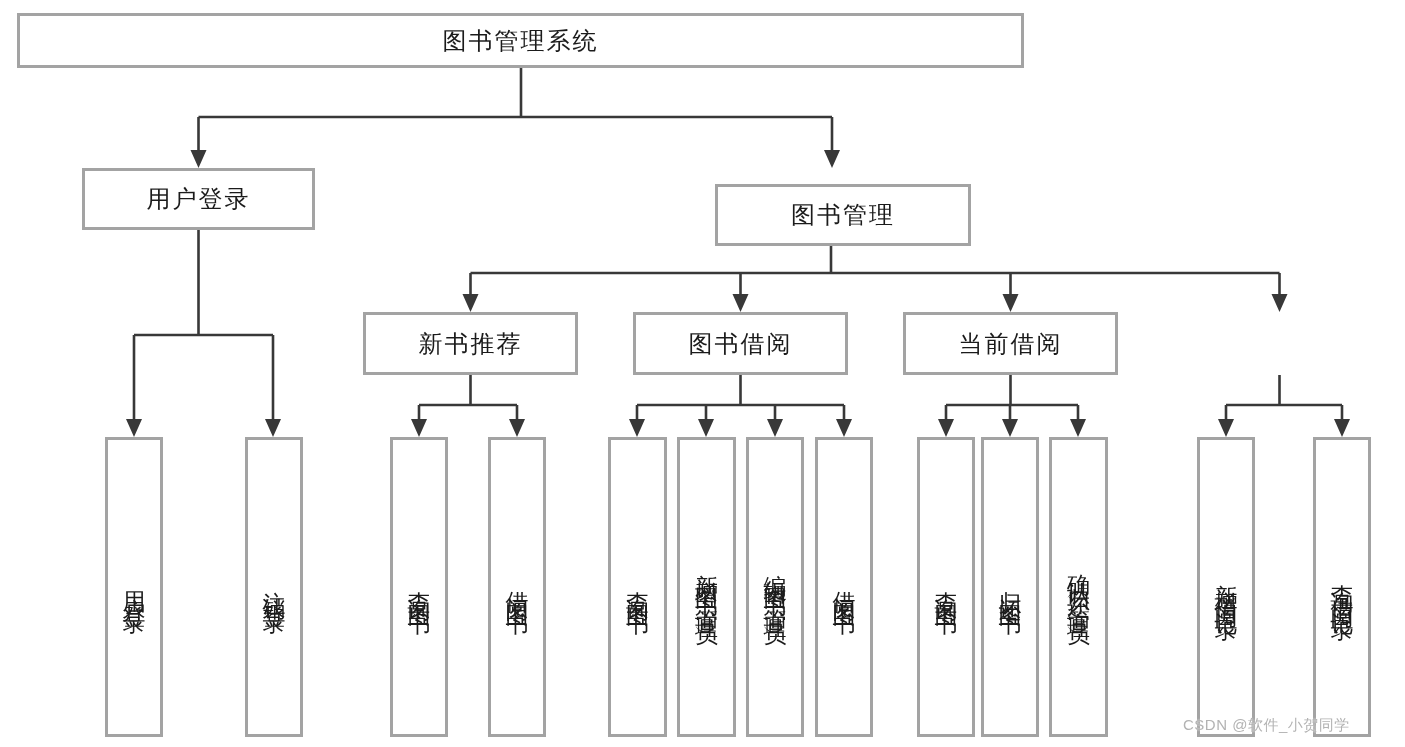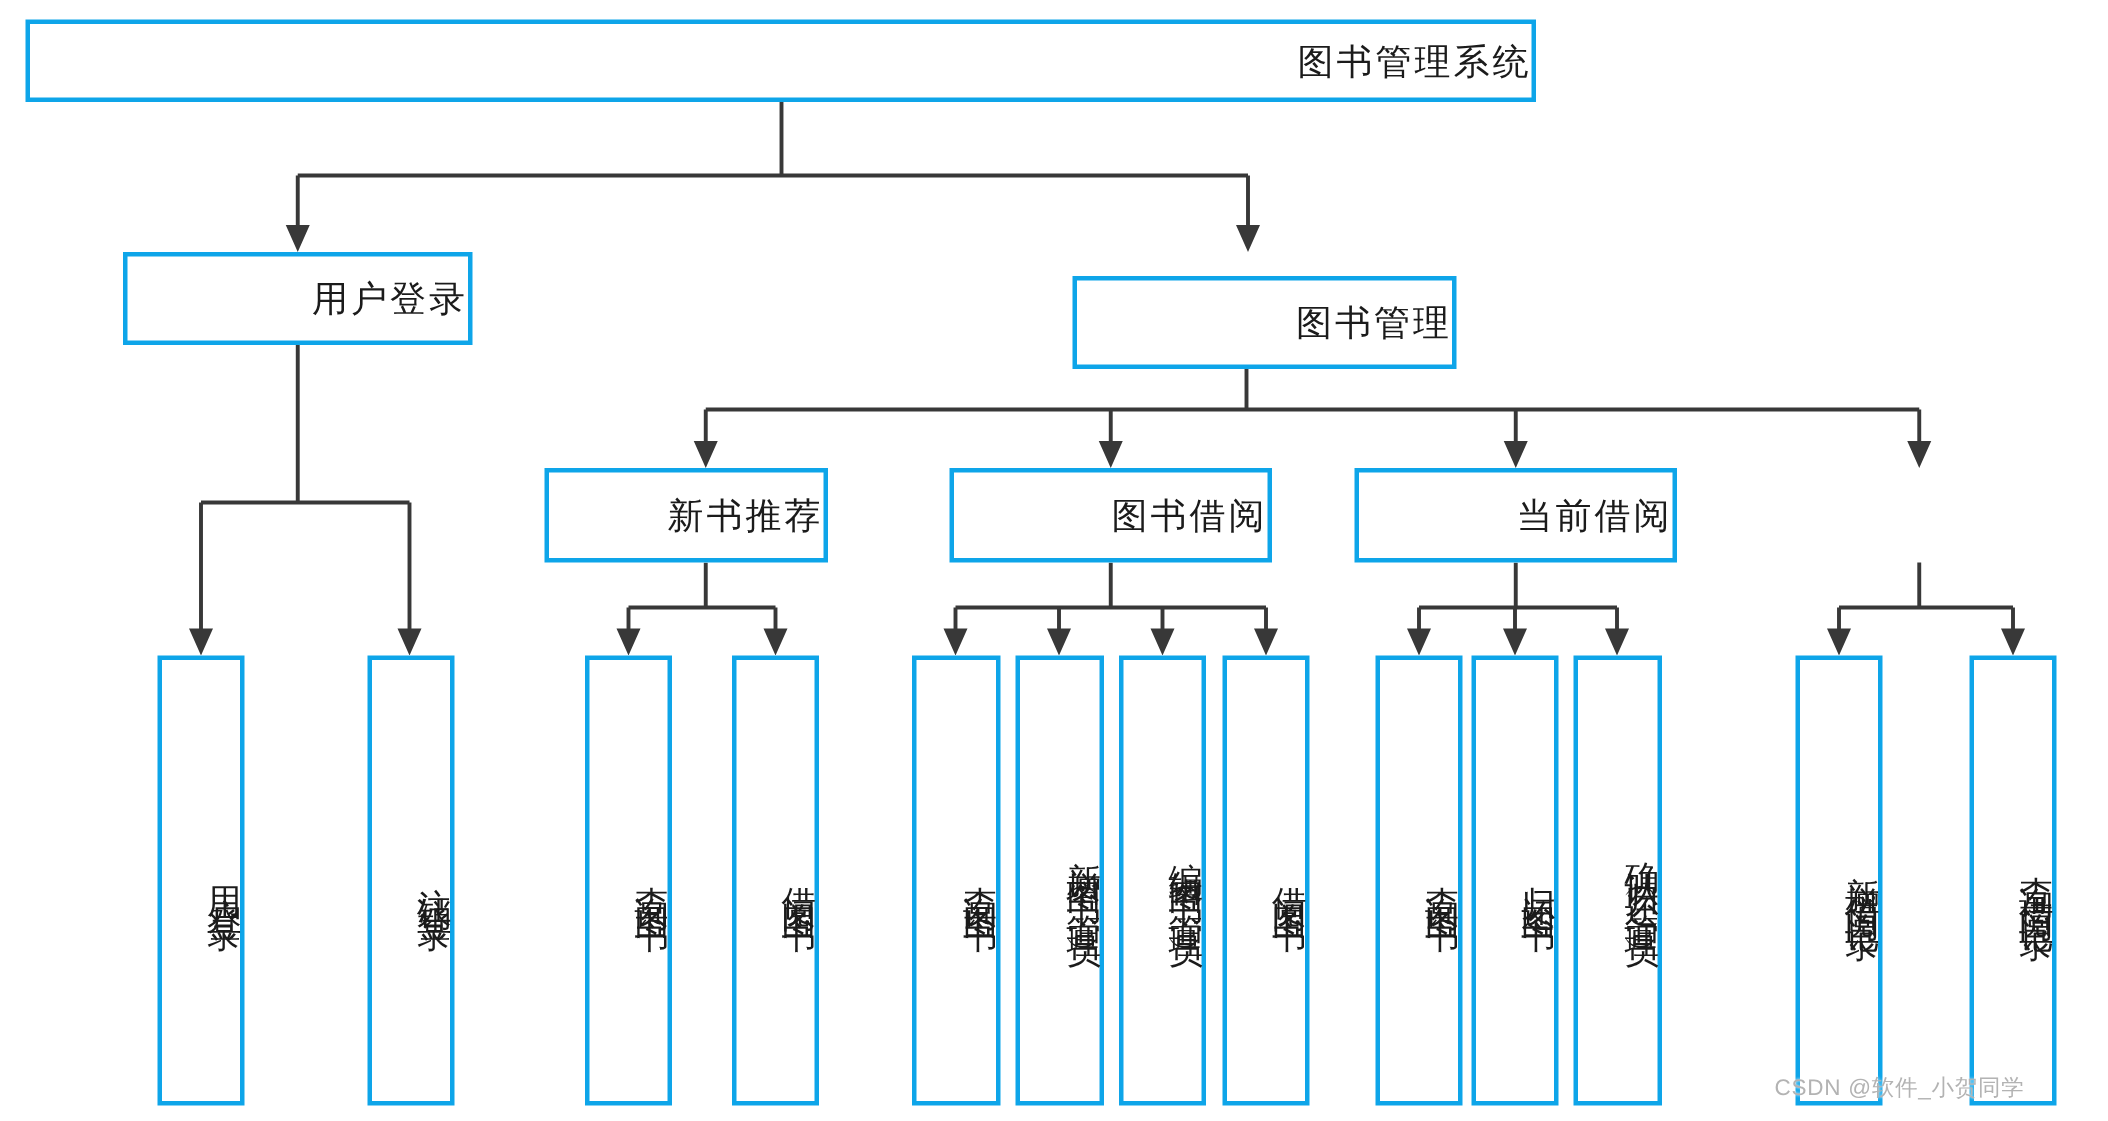--- a/index.html
+++ b/index.html
@@ -3,22 +3,22 @@
 <meta charset="utf-8">
 <style>
   html,body{margin:0;padding:0;background:#ffffff;}
   .canvas{
     position:relative;width:1405px;height:747px;background:#ffffff;
     font-family:"DejaVu Serif","DejaVu Sans",serif;overflow:hidden;
   }
   .connectors{position:absolute;left:0;top:0;width:1405px;height:747px;}
   .node{
     position:absolute;box-sizing:border-box;background:#ffffff;
-    border:3px solid #0ea5e9;color:#1b1b1b;
-    display:flex;align-items:center;justify-content:flex-end;
+    border:3px solid #a3a3a3;color:#1b1b1b;
+    display:flex;align-items:center;justify-content:center;
   }
   .node.h span{font-size:24px;letter-spacing:2px;white-space:nowrap;}
   .node.v span{
     writing-mode:vertical-rl;font-size:23px;letter-spacing:7px;
     line-height:1;white-space:nowrap;
   }
   .watermark{
     position:absolute;left:1183px;top:716px;width:220px;
     font-family:Liberation Sans, sans-serif;
     font-size:15px;color:#b3b3b3;letter-spacing:0.5px;white-space:nowrap;
@@ -72,21 +72,21 @@
     <span>图书管理系统</span>
   </div>
 
   <div class="node h" style="left:82px;top:168px;width:233px;height:62px">
     <span>用户登录</span>
   </div>
   <div class="node h" style="left:715px;top:184px;width:256px;height:62px">
     <span>图书管理</span>
   </div>
 
-  <div class="node h" style="left:363px;top:312px;width:189px;height:63px">
+  <div class="node h" style="left:363px;top:312px;width:215px;height:63px">
     <span>新书推荐</span>
   </div>
   <div class="node h" style="left:903px;top:312px;width:215px;height:63px">
     <span>当前借阅</span>
   </div>
   <div class="node h" style="left:633px;top:312px;width:215px;height:63px">
     <span>图书借阅</span>
   </div>
 
   <div class="node v" style="left:105px;top:437px;width:58px;height:300px">

